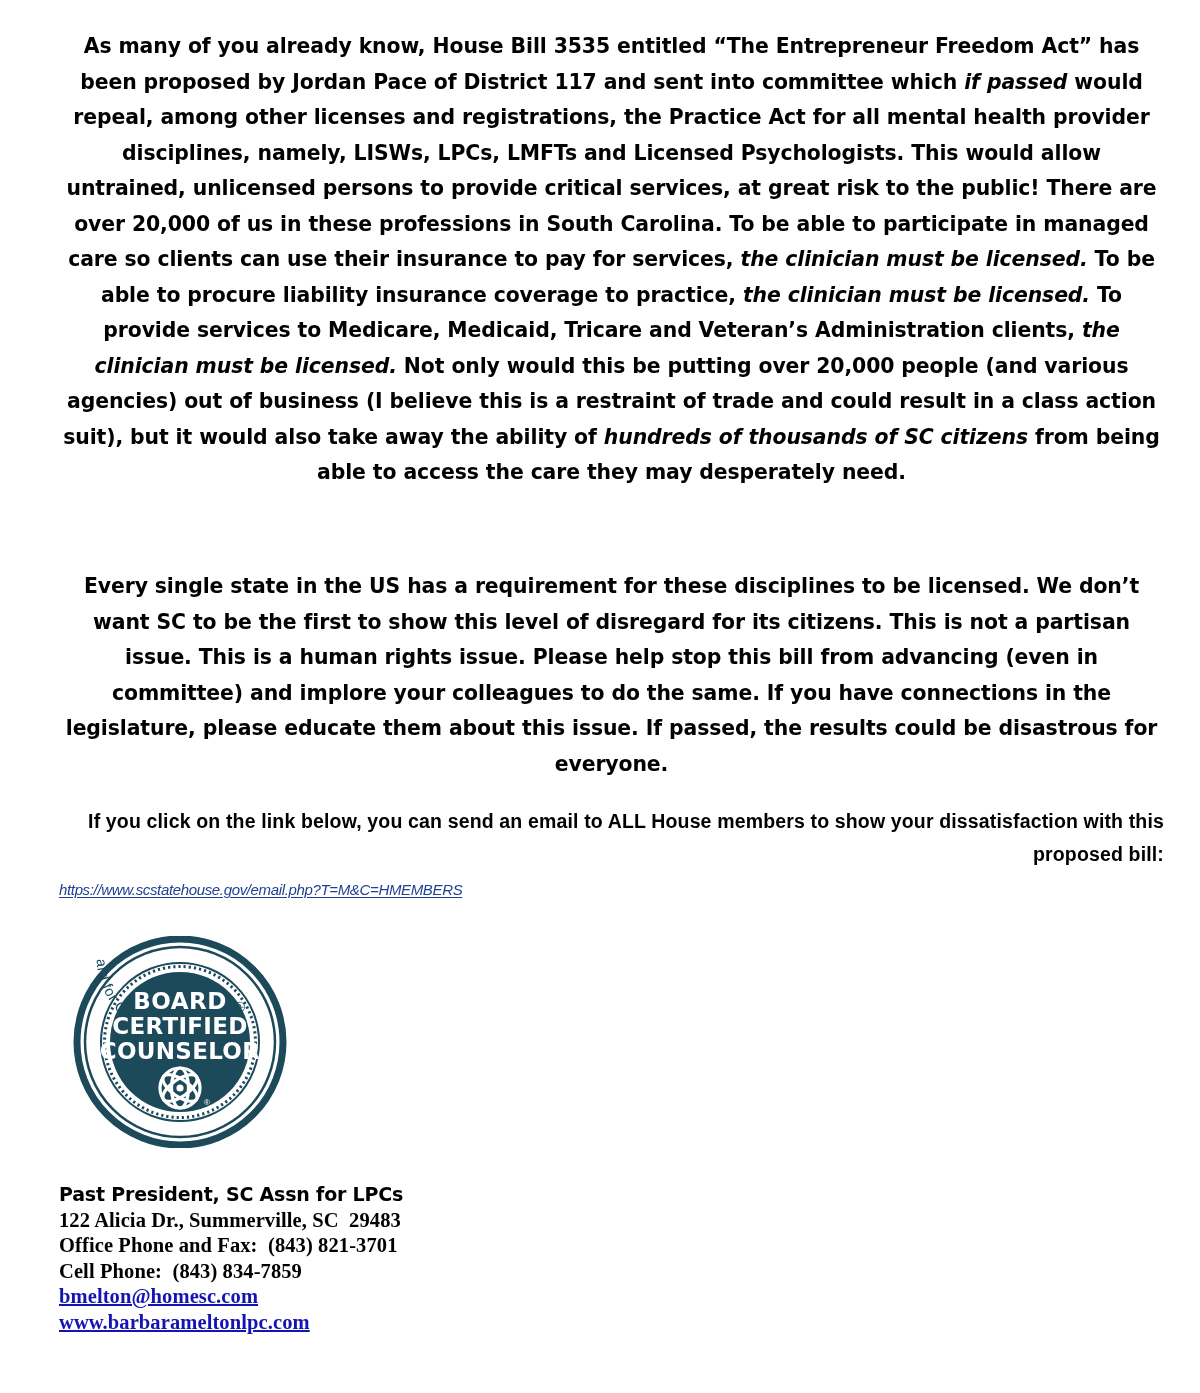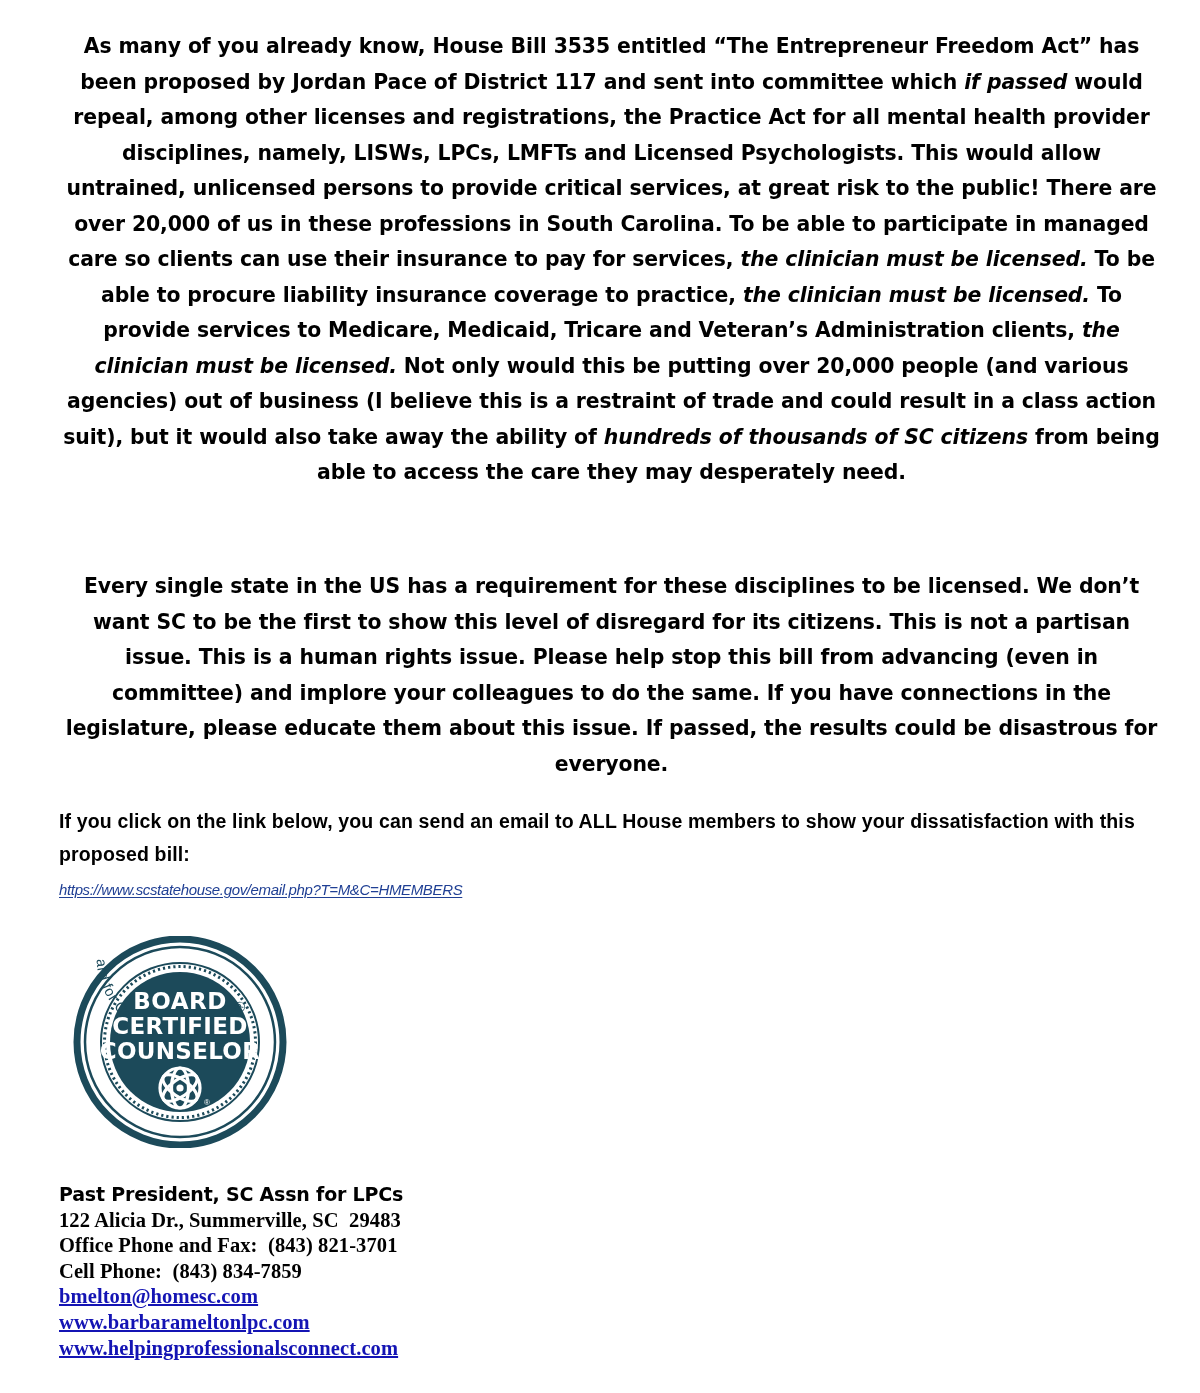--- a/index.html
+++ b/index.html
@@ -48,20 +48,21 @@
     position: absolute;
     left: 59px;
     top: 785px;
     width: 1105px;
     font-family: "Liberation Sans", sans-serif;
     font-weight: bold;
     font-size: 19.5px;
     line-height: 33px;
     letter-spacing: 0.15px;
     color: #000;
+    text-align: right;
   }
 
   
   #link-line {
     position: absolute;
     left: 59px;
     top: 878px;
     font-family: "Liberation Sans", sans-serif;
     font-weight: normal;
     font-size: 15px;
@@ -168,16 +169,15 @@
     </svg>
   </div>
 
   <div id="signature">
       <div class="sig-line sans">Past President, SC Assn for LPCs</div>
       <div class="sig-line">122 Alicia Dr., Summerville, SC  29483</div>
       <div class="sig-line">Office Phone and Fax:  (843) 821-3701</div>
       <div class="sig-line">Cell Phone:  (843) 834-7859</div>
       <div class="sig-line link"><a href="#">bmelton@homesc.com</a></div>
       <div class="sig-line link"><a href="#">www.barbarameltonlpc.com</a></div>
-      <div class="sig-line link"><a href="#">www.helpingprofessionalsconnect.com</a></div>
     </div>
 
 </div>
 
 </body></html>

